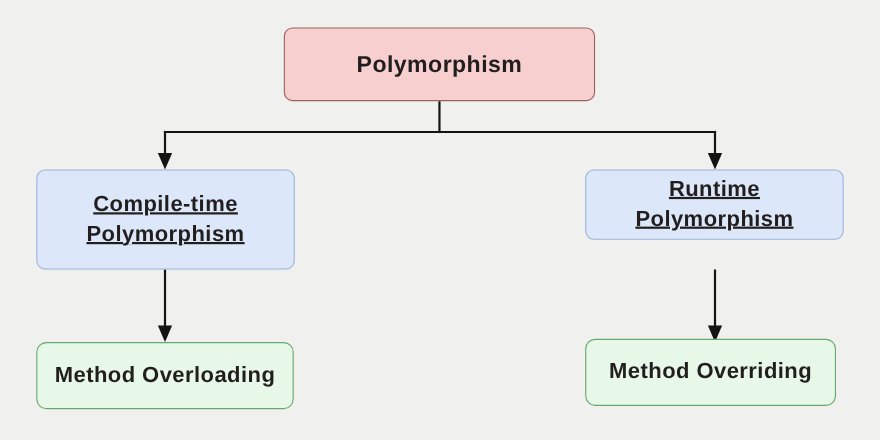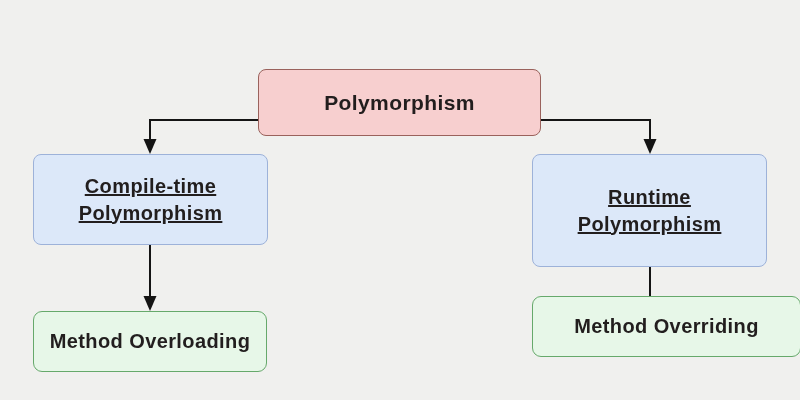--- a/index.html
+++ b/index.html
@@ -35,34 +35,33 @@
     border: 1.5px solid;
     border-radius: 8px;
     font-weight: 700;
     color: #221e1e;
     letter-spacing: 0.4px;
   }
   #node-root {
     left: 258px; top: 25px; width: 283px; height: 67px;
     background: #f7cfcf; border-color: #9a625c;
     font-size: 21px;
-    margin-top: 44px;
   }
   #node-compile, #node-runtime {
     background: #dce8f9; border-color: #9db2d9;
     font-size: 20px; line-height: 27px; padding: 0 10px; text-decoration: underline;
   }
   #node-compile { left: 33px;  top: 154px; width: 235px; height: 91px; }
-  #node-runtime { left: 532px; top: 154px; width: 235px; height: 113px; text-align: center; }
+  #node-runtime { left: 532px; top: 154px; width: 235px; height: 64px; text-align: center; }
   #node-overloading, #node-overriding {
     background: #e7f7e8; border-color: #66a96b;
     font-size: 20px; border-radius: 9px;
   }
   #node-overloading { left: 33px;  top: 311px; width: 234px; height: 61px; }
-  #node-overriding  { left: 532px; top: 296px; width: 269px; height: 61px; }
+  #node-overriding  { left: 532px; top: 308px; width: 228px; height: 61px; }
 </style>
 </head>
 <body>
 
 <div class="canvas">
 
   <svg class="connectors" width="800" height="400" viewBox="0 0 800 400">
     <g stroke="#141414" stroke-width="2" fill="none">
       <path d="M399.5 92 V120"></path>
       <path d="M149 120 H651"></path>

